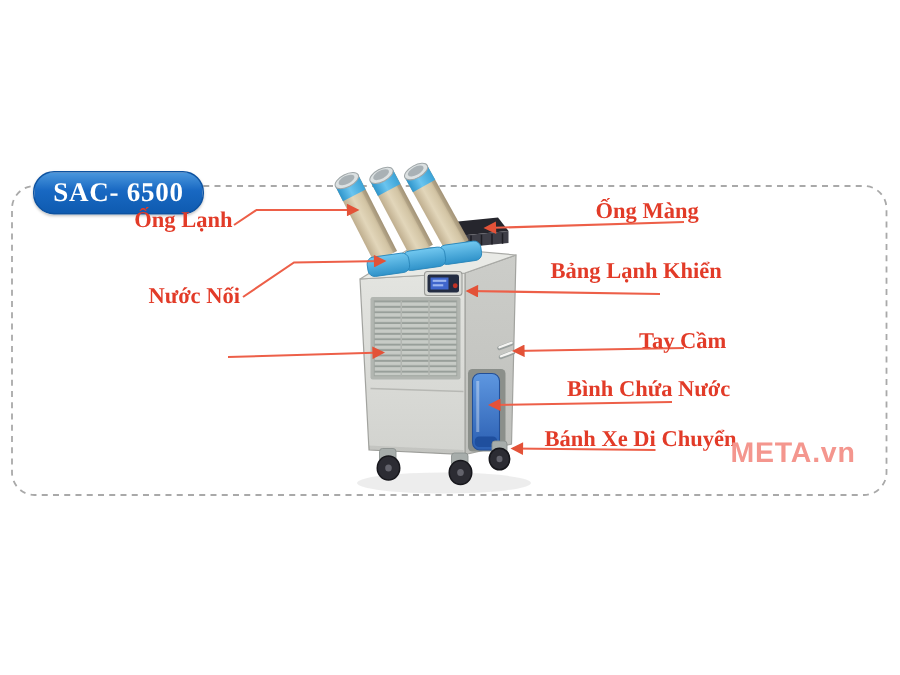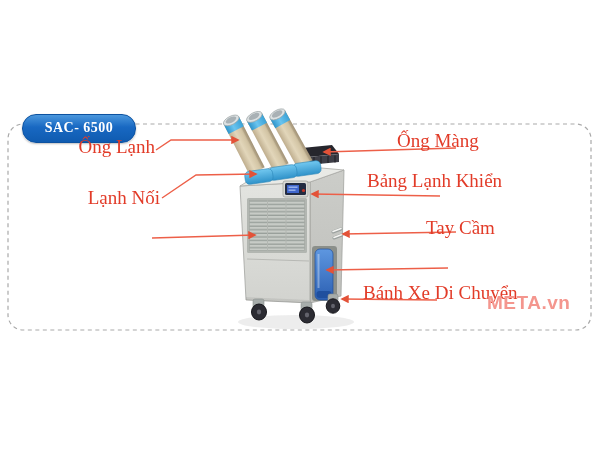--- a/index.html
+++ b/index.html
@@ -6,26 +6,26 @@
   .stage{
     position:relative;width:600px;height:450px;background:#ffffff;overflow:hidden;
     font-family:"Liberation Serif", serif;
   }
   .stage svg{position:absolute;left:0;top:0;}
   .badge{
     position:absolute;left:22px;top:114px;width:112px;height:27px;
     border-radius:14px;
     background:linear-gradient(180deg,#4a97dd 0%,#1868c2 45%,#0f5bb0 100%);
     border:1px solid #0d52a0;
-    color:#ffffff;font-weight:bold;font-size:14px;line-height:26px;text-align:center;
+    color:#ffffff;font-weight:bold;font-size:18px;line-height:26px;text-align:center;
     letter-spacing:0.5px;
     box-shadow:0 1px 2px rgba(0,0,0,0.25);
   }
   .lbl{
-    position:absolute;color:#e23b28;font-weight:normal;font-size:19px;line-height:18px;
+    position:absolute;color:#e23b28;font-weight:bold;font-size:15px;line-height:18px;
     white-space:nowrap;
   }
   .watermark{
     position:absolute;left:487px;top:292px;
     font-family:"Liberation Sans", sans-serif;
     font-weight:800;font-size:19px;letter-spacing:0.5px;color:#f4968e;
   }
 </style>
 </head>
 <body>
@@ -179,21 +179,22 @@
       <polyline points="440,196 312,194" marker-end="url(#arrow)"></polyline>
       <polyline points="456,232 343,234" marker-end="url(#arrow)"></polyline>
       <polyline points="448,268 327,270" marker-end="url(#arrow)"></polyline>
       <polyline points="437,300 342,299" marker-end="url(#arrow)"></polyline>
     </g>
   </svg>
 
   <div class="badge">SAC- 6500</div>
 
   <div class="lbl" style="right:445px;top:138px">Ống Lạnh</div>
-  <div class="lbl" style="right:440px;top:189px">Lạnh Nối</div>
+  <div class="lbl" style="right:440px;top:189px">Nước Nối</div>
 
   <div class="lbl" style="left:397px;top:132px">Ống Màng</div>
   <div class="lbl" style="left:367px;top:172px">Bảng Lạnh Khiển</div>
   <div class="lbl" style="left:426px;top:219px">Tay Cầm</div>
+  <div class="lbl" style="left:378px;top:251px">Bình Chứa Nước</div>
   <div class="lbl" style="left:363px;top:284px">Bánh Xe Di Chuyển</div>
 
   <div class="watermark">META.vn</div>
 </div>
 
 </body></html>

